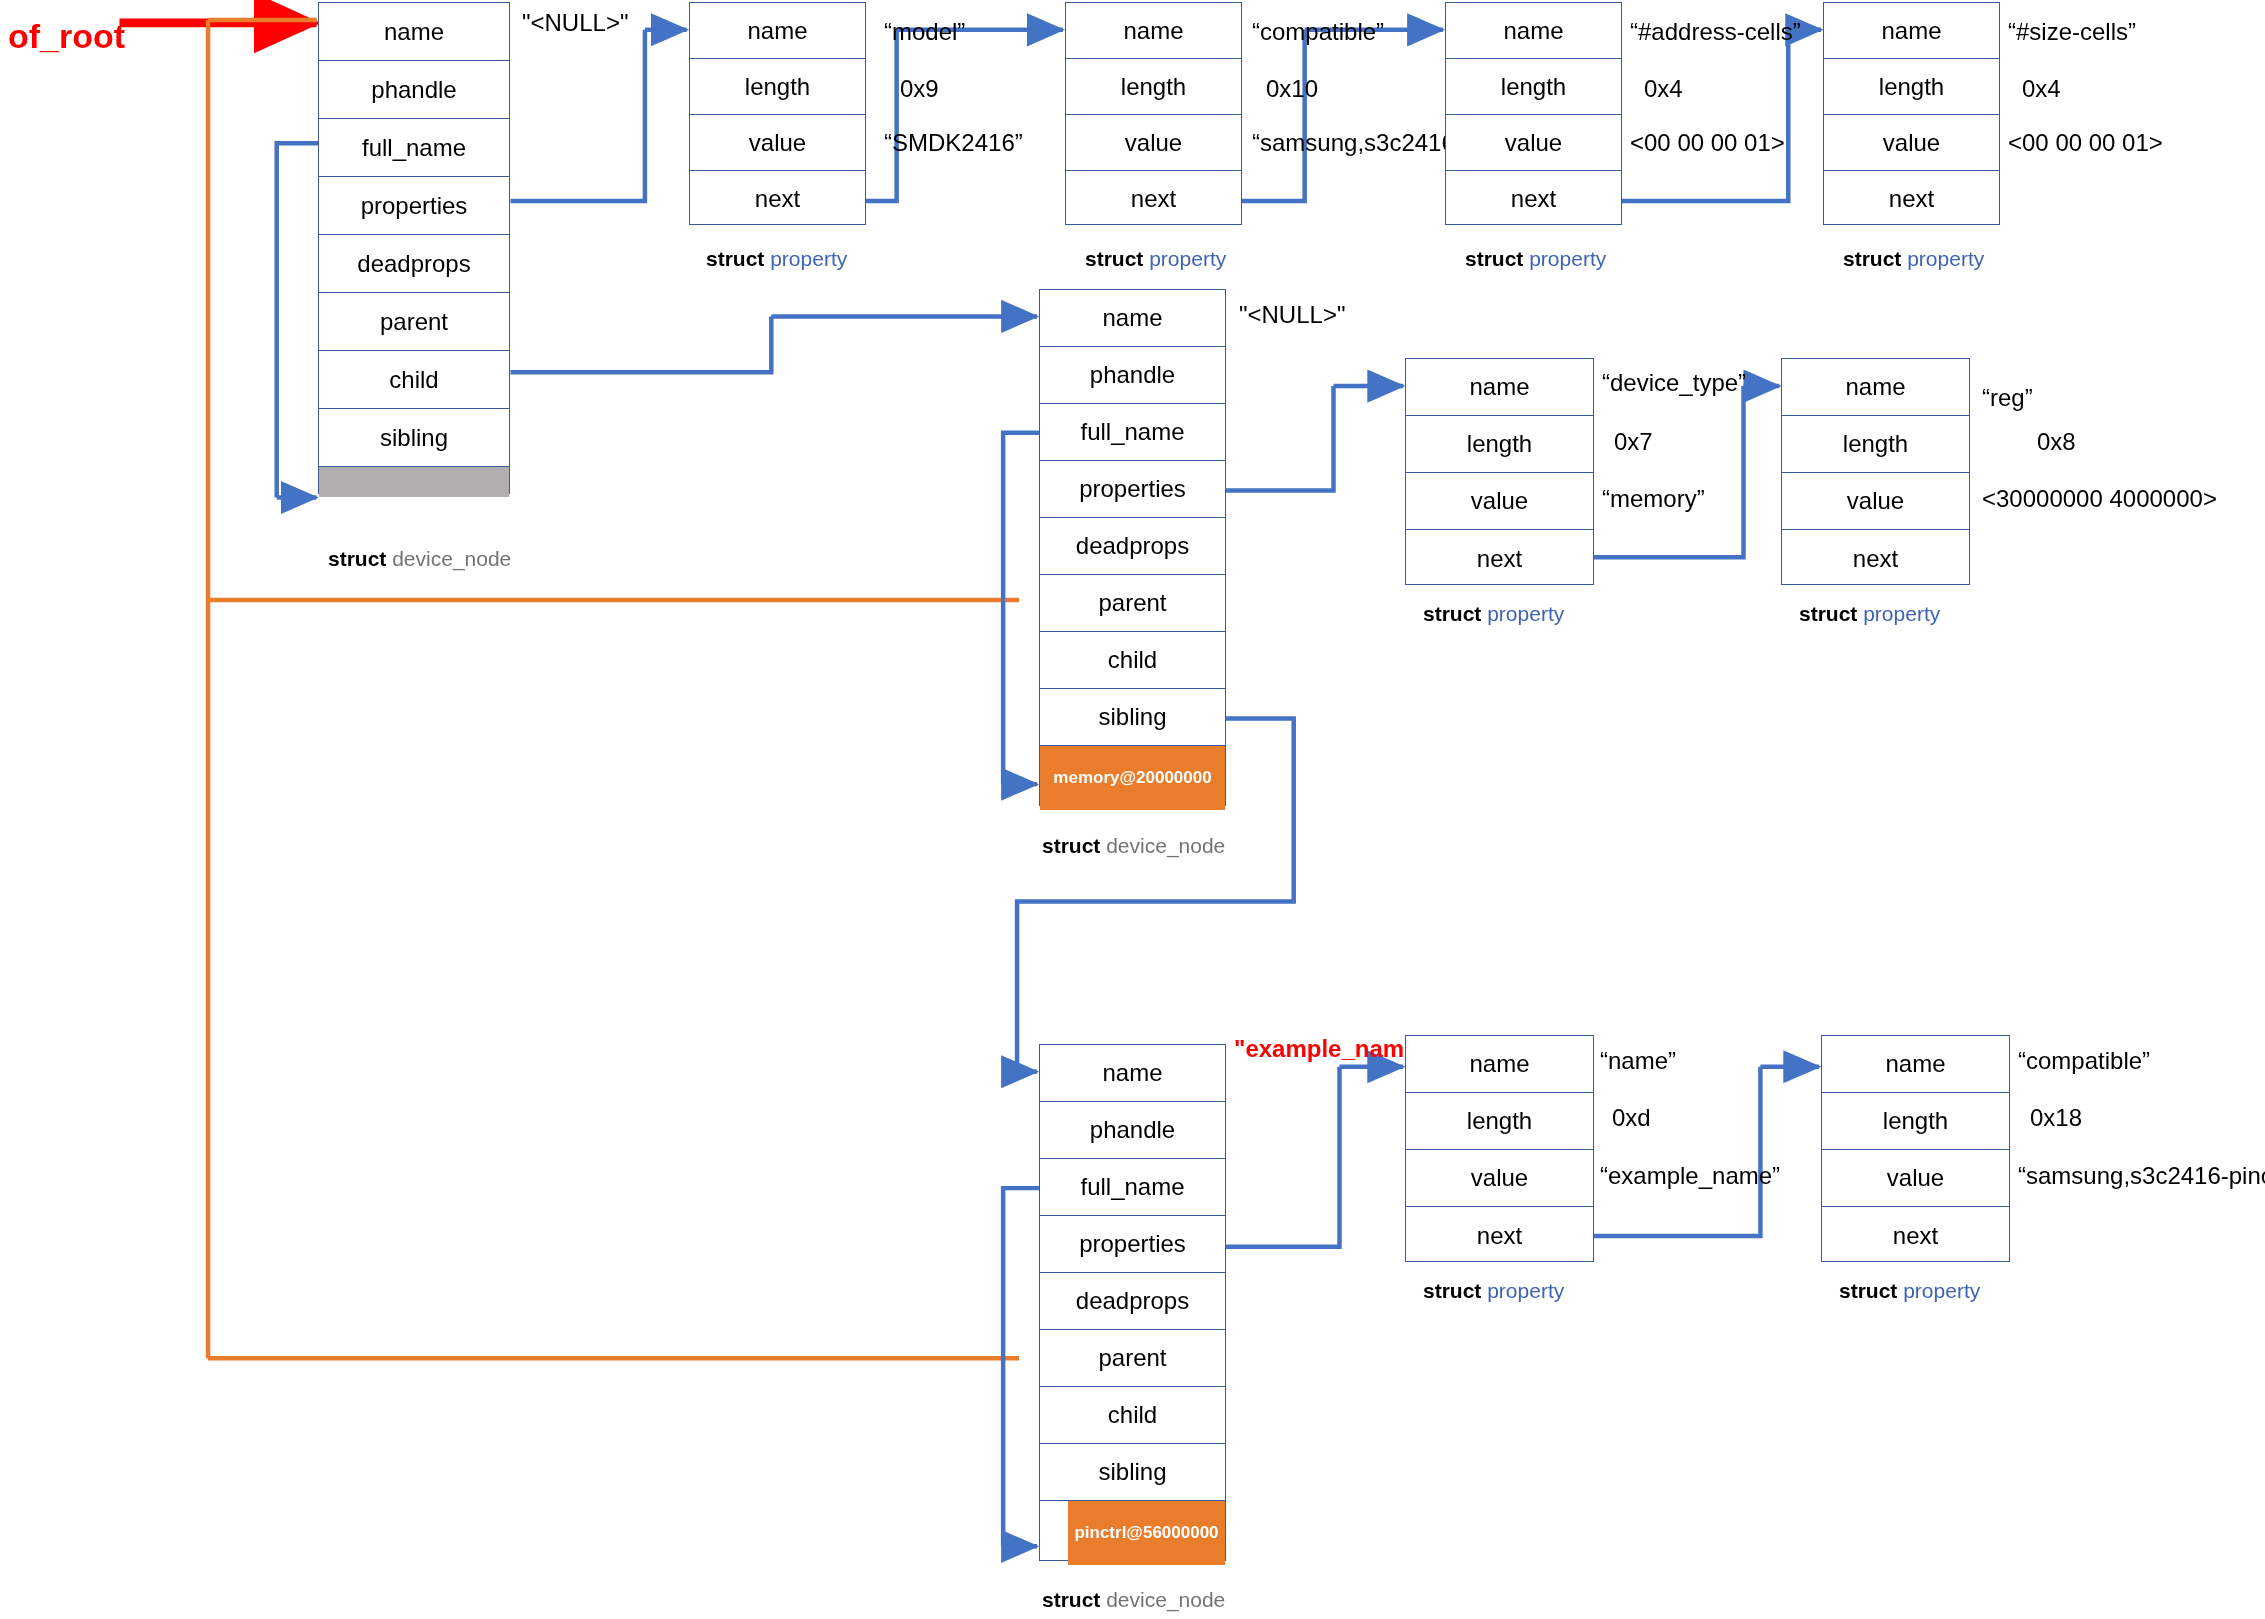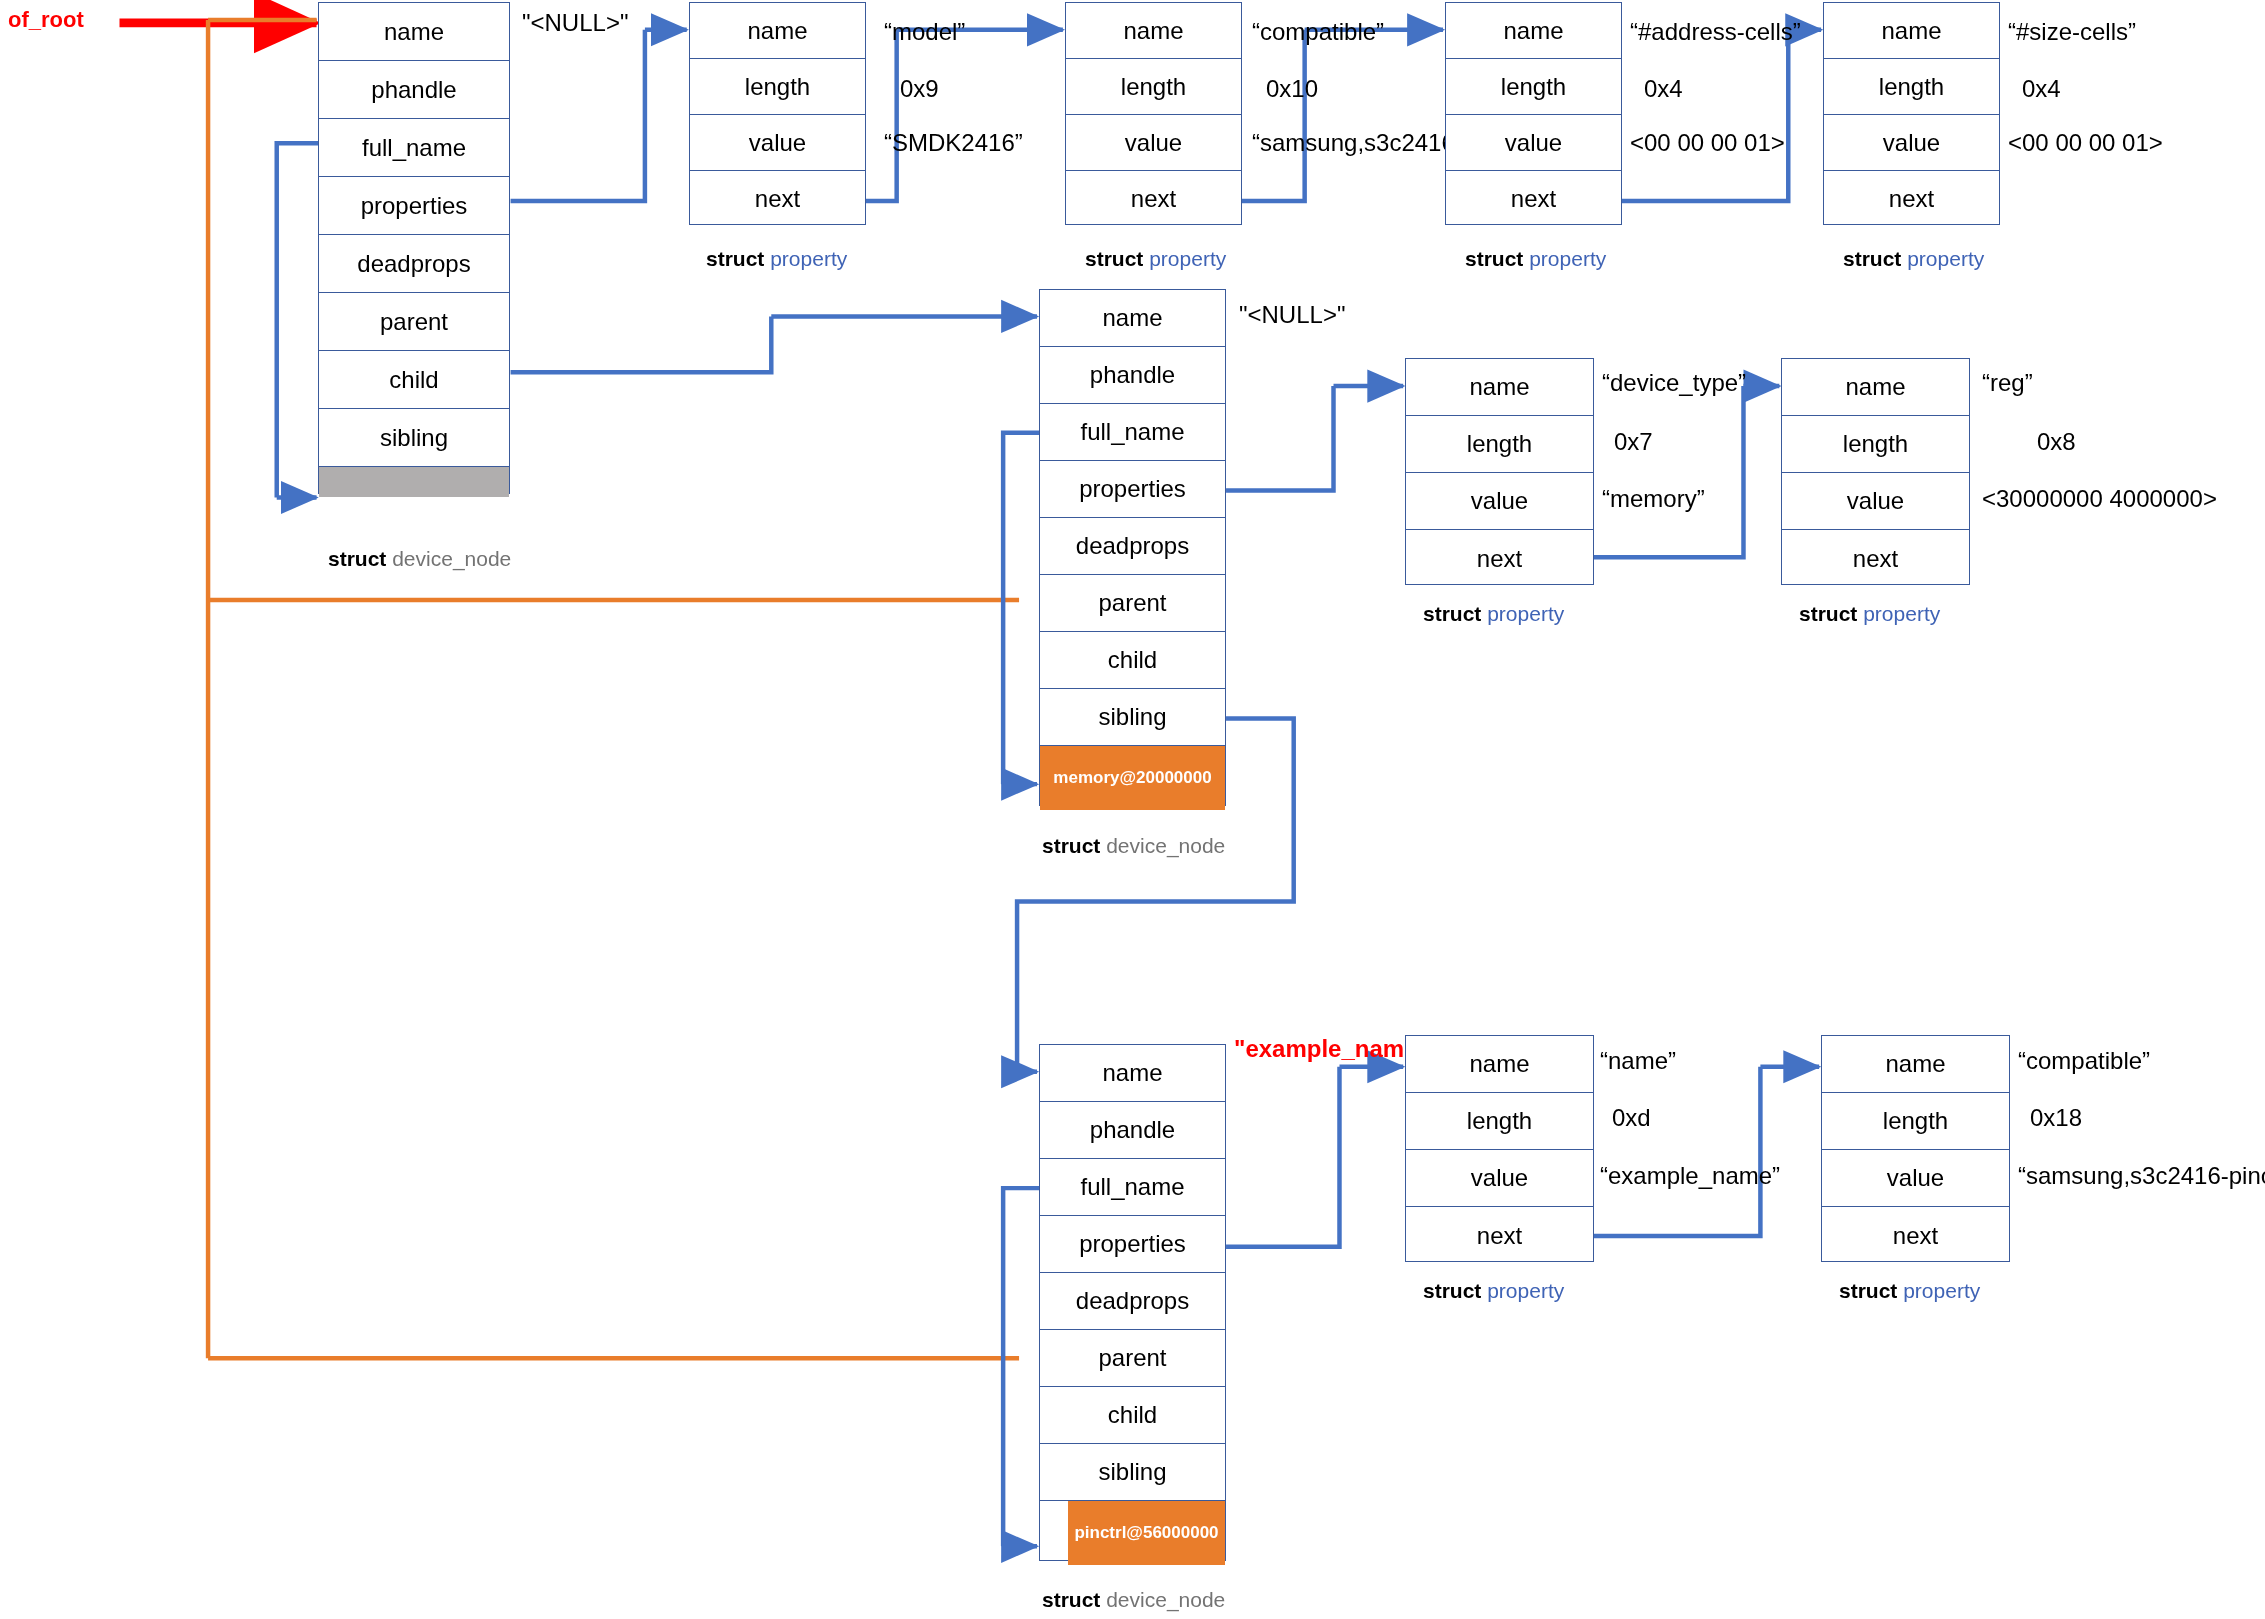--- a/index.html
+++ b/index.html
@@ -18,21 +18,21 @@
   .row.orange{background:#E97D2B;border-bottom:none;color:#ffffff;font-size:17px;font-weight:bold;}
 
   .caption{position:absolute;font-size:21px;color:#000;white-space:nowrap;font-weight:bold;}
   .caption .kw{color:#000;font-weight:bold;}
   .caption .tp-prop{color:#3f63b5;font-weight:normal;}
   .caption .tp-node{color:#737373;font-weight:normal;}
 
   .ann{position:absolute;font-size:24px;color:#000;white-space:nowrap;}
   .ann.red{color:#ff0000;font-weight:bold;}
 
-  .ofroot{position:absolute;font-size:22px;font-weight:bold;color:#ff0000;white-space:nowrap;}
+  .ofroot{position:absolute;font-size:34px;font-weight:bold;color:#ff0000;white-space:nowrap;margin-top:10px;}
 </style>
 </head>
 <body>
 
 <div id="stage">
 
   <svg id="wires" viewBox="0 0 2277 1628">
     <defs>
       <marker id="ablue" markerWidth="9" markerHeight="9" refX="8" refY="4.5" orient="auto" markerUnits="strokeWidth">
         <path d="M0,0.8 L8.5,4.5 L0,8.2 z" fill="#4472C4"></path>
@@ -234,21 +234,21 @@
     <span class="kw">struct </span>
     <span class="tp-prop">property</span>
   </div>
 
   <div class="box" style="left:1781px;top:358px;width:189px;height:227px;">
     <div class="row" style="height:57px;">name</div>
     <div class="row" style="height:57px;">length</div>
     <div class="row" style="height:57px;">value</div>
     <div class="row" style="height:57px;">next</div>
   </div>
-  <div class="ann" style="left:1982px;top:369px;">“reg”</div>
+  <div class="ann" style="left:1982px;top:384px;">“reg”</div>
   <div class="ann" style="left:1994px;top:428px;margin-left:43px;">0x8</div>
   <div class="ann" style="left:1982px;top:485px;">&lt;30000000 4000000&gt;</div>
   <div class="caption" style="left:1799px;top:602px;">
     <span class="kw">struct </span>
     <span class="tp-prop">property</span>
   </div>
 
   <div class="box" style="left:1039px;top:1044px;width:187px;height:517px;">
     <div class="row" style="height:57px;">name</div>
     <div class="row" style="height:57px;">phandle</div>

